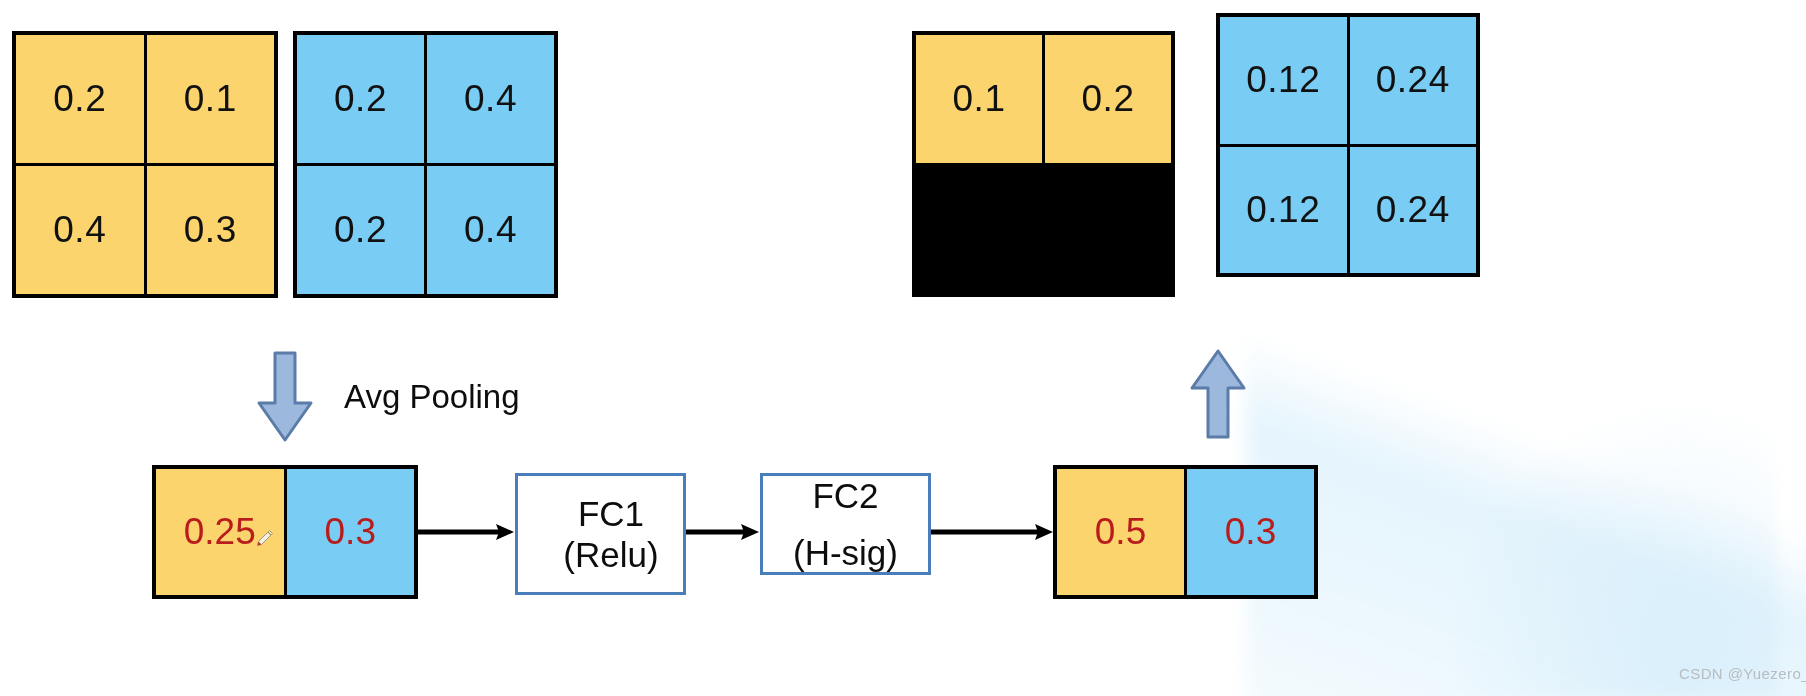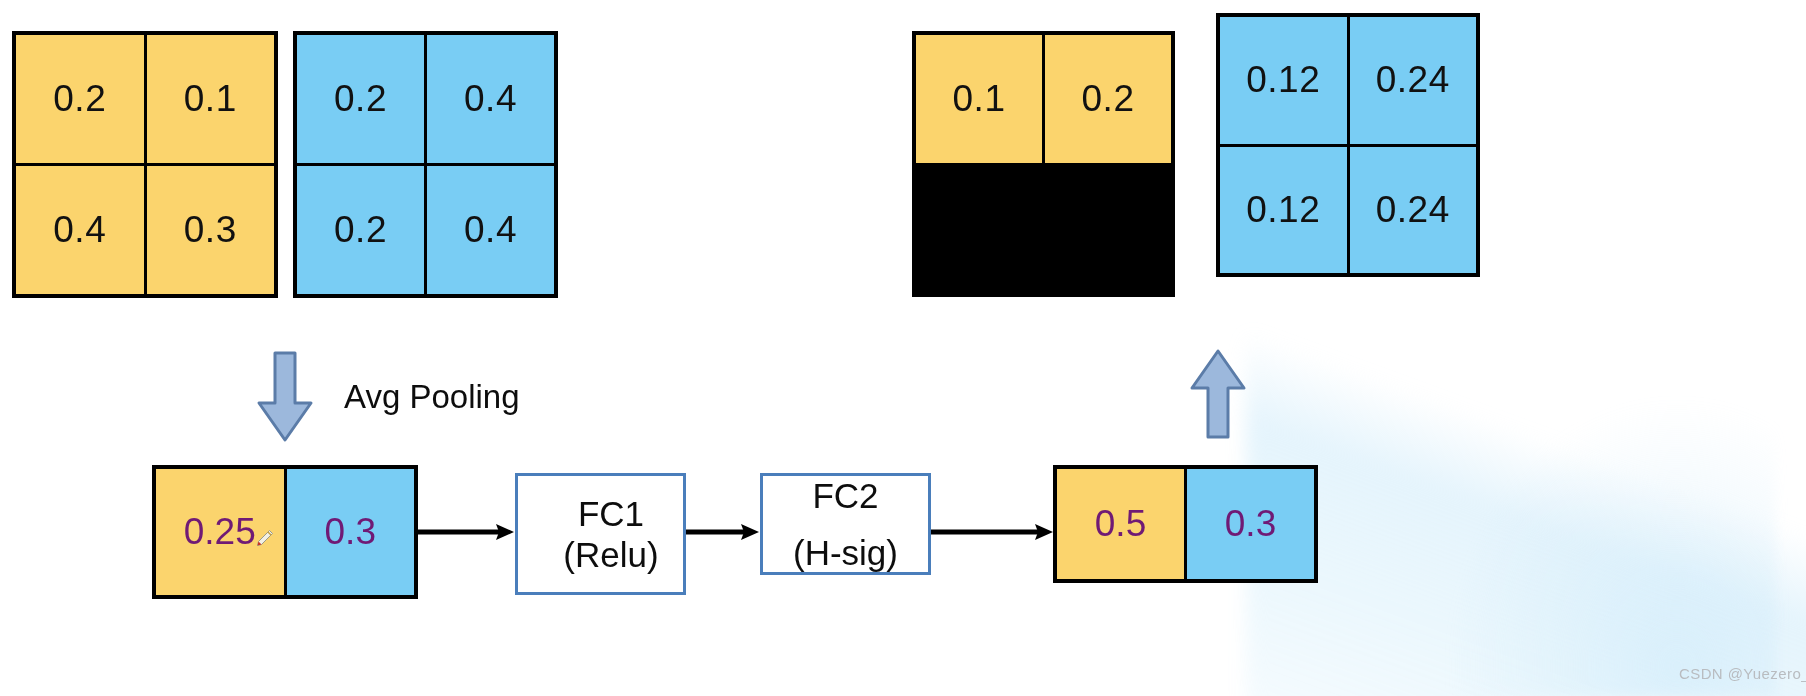--- a/index.html
+++ b/index.html
@@ -81,21 +81,21 @@
     display: flex;
     border: 4px solid #000000;
     box-sizing: border-box;
     background: #000;
   }
   .vecblock .cell {
     display: flex;
     align-items: center;
     justify-content: center;
     font-size: 37px;
-    color: #701a75;
+    color: #b91c1c;
     box-sizing: border-box;
     position: relative;
   }
   .vecblock .cell + .cell { margin-left: 3px; }
 
   
   .fcbox {
     position: absolute;
     border: 3px solid #4A7EBB;
     background: #ffffff;
@@ -220,20 +220,20 @@
     <div class="fc-act">(H-sig)</div>
   </div>
 
   <div class="flow-arrow" style="left:931px; top:523px; width:122px; height:18px;">
     <svg width="122" height="18" viewBox="0 0 122 18">
       <line x1="0" y1="9" x2="110" y2="9" stroke="#000" stroke-width="5"></line>
       <polygon points="122,9 104,1 107,9 104,17" fill="#000"></polygon>
     </svg>
   </div>
 
-  <div class="vecblock" style="left:1053px; top:465px; width:265px; height:118px;">
+  <div class="vecblock" style="left:1053px; top:465px; width:265px; height:134px;">
     <div class="cell yellow" style="flex:1;">0.5</div>
     <div class="cell blue" style="flex:1;">0.3</div>
   </div>
 
   <div class="wm-text" style="left:1679px; top:665px;">CSDN @Yuezero_</div>
 
 </div>
 
 </body></html>

